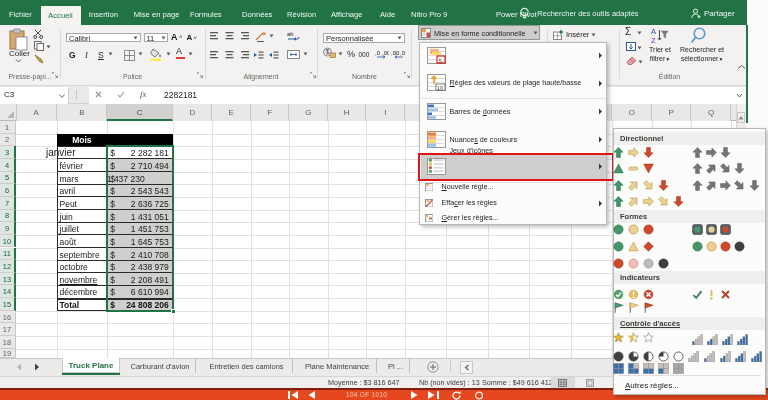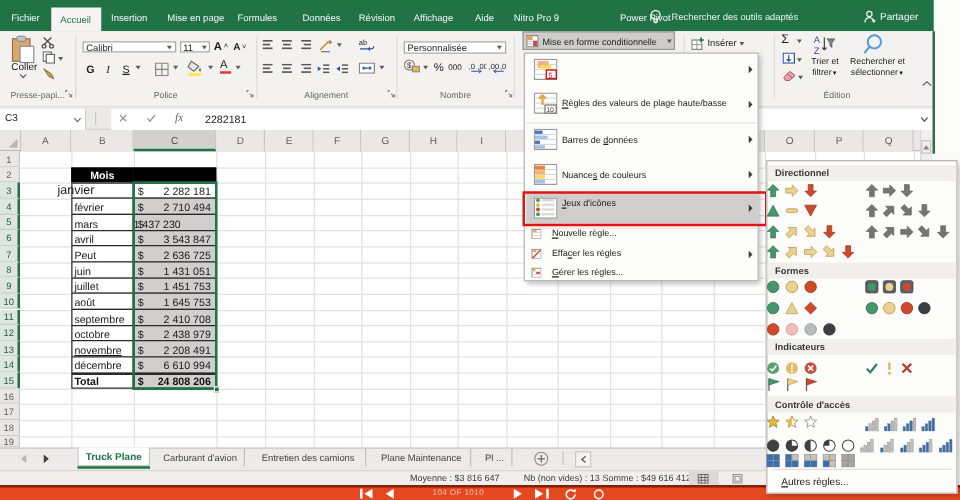--- a/index.html
+++ b/index.html
@@ -411,21 +411,21 @@
 <div style="position:absolute;left:106.8px;top:160.95px;font-size:8.5px;line-height:10.5px;color:#1a1a1a;white-space:nowrap;width:61.89999999999999px;text-align:right;">2 710 494</div>
 <div style="position:absolute;left:57px;top:171.1px;width:49.8px;height:13.65px;background:#fff;border:1px solid #2a2a2a;"></div>
 <div style="position:absolute;left:59.5px;top:173.6px;font-size:8.5px;line-height:10.5px;color:#1a1a1a;white-space:nowrap;">mars</div>
 <div style="position:absolute;left:106.8px;top:171.1px;width:65.89999999999999px;height:13.65px;background:#d0cfce;border:1px solid #2a2a2a;"></div>
 <div style="position:absolute;left:110.3px;top:173.6px;font-size:8.5px;line-height:10.5px;color:#1a1a1a;white-space:nowrap;">$</div>
 <div style="position:absolute;left:106.8px;top:173.6px;font-size:8.5px;line-height:10.5px;color:#1a1a1a;white-space:nowrap;width:61.89999999999999px;">1 437 230</div>
 <div style="position:absolute;left:57px;top:183.75px;width:49.8px;height:13.65px;background:#fff;border:1px solid #2a2a2a;"></div>
 <div style="position:absolute;left:59.5px;top:186.25px;font-size:8.5px;line-height:10.5px;color:#1a1a1a;white-space:nowrap;">avril</div>
 <div style="position:absolute;left:106.8px;top:183.75px;width:65.89999999999999px;height:13.65px;background:#d0cfce;border:1px solid #2a2a2a;"></div>
 <div style="position:absolute;left:110.3px;top:186.25px;font-size:8.5px;line-height:10.5px;color:#1a1a1a;white-space:nowrap;">$</div>
-<div style="position:absolute;left:106.8px;top:186.25px;font-size:8.5px;line-height:10.5px;color:#1a1a1a;white-space:nowrap;width:61.89999999999999px;text-align:right;">3 543 847</div>
+<div style="position:absolute;left:106.8px;top:186.25px;font-size:8.5px;line-height:10.5px;color:#1a1a1a;white-space:nowrap;width:61.89999999999999px;text-align:right;">2 543 543</div>
 <div style="position:absolute;left:57px;top:196.4px;width:49.8px;height:13.65px;background:#fff;border:1px solid #2a2a2a;"></div>
 <div style="position:absolute;left:59.5px;top:198.9px;font-size:8.5px;line-height:10.5px;color:#1a1a1a;white-space:nowrap;">Peut</div>
 <div style="position:absolute;left:106.8px;top:196.4px;width:65.89999999999999px;height:13.65px;background:#d0cfce;border:1px solid #2a2a2a;"></div>
 <div style="position:absolute;left:110.3px;top:198.9px;font-size:8.5px;line-height:10.5px;color:#1a1a1a;white-space:nowrap;">$</div>
 <div style="position:absolute;left:106.8px;top:198.9px;font-size:8.5px;line-height:10.5px;color:#1a1a1a;white-space:nowrap;width:61.89999999999999px;text-align:right;">2 636 725</div>
 <div style="position:absolute;left:57px;top:209.05px;width:49.8px;height:13.65px;background:#fff;border:1px solid #2a2a2a;"></div>
 <div style="position:absolute;left:59.5px;top:211.55px;font-size:8.5px;line-height:10.5px;color:#1a1a1a;white-space:nowrap;">juin</div>
 <div style="position:absolute;left:106.8px;top:209.05px;width:65.89999999999999px;height:13.65px;background:#d0cfce;border:1px solid #2a2a2a;"></div>
 <div style="position:absolute;left:110.3px;top:211.55px;font-size:8.5px;line-height:10.5px;color:#1a1a1a;white-space:nowrap;">$</div>
 <div style="position:absolute;left:106.8px;top:211.55px;font-size:8.5px;line-height:10.5px;color:#1a1a1a;white-space:nowrap;width:61.89999999999999px;text-align:right;">1 431 051</div>
@@ -587,21 +587,21 @@
       <rect x="0.5" y="0.5" width="18" height="16" fill="#fff" stroke="#9a9896"></rect>
       <circle cx="3.4" cy="2.2" r="1.6" fill="#4e9d65"></circle>
       <rect x="6.5" y="1.2000000000000002" width="10" height="2" fill="#dcdad8"></rect>
       <circle cx="3.4" cy="5.9" r="1.6" fill="#e1ba45"></circle>
       <rect x="6.5" y="4.9" width="10" height="2" fill="#dcdad8"></rect>
       <circle cx="3.4" cy="9.600000000000001" r="1.6" fill="#c74f33"></circle>
       <rect x="6.5" y="8.600000000000001" width="10" height="2" fill="#dcdad8"></rect>
       <circle cx="3.4" cy="13.3" r="1.6" fill="#4e9d65"></circle>
       <rect x="6.5" y="12.3" width="10" height="2" fill="#dcdad8"></rect>
     </svg>
-<div style="position:absolute;left:449.5px;top:158px;font-size:7.2px;line-height:9.2px;color:#1d1d1d;white-space:nowrap;"><u>J</u>eux d'icônes</div>
+<div style="position:absolute;left:449.5px;top:146px;font-size:7.2px;line-height:9.2px;color:#1d1d1d;white-space:nowrap;"><u>J</u>eux d'icônes</div>
 <svg style="position:absolute;left:598px;top:162.8px" width="5" height="7" viewBox="0 0 5 7">
       <path d="M1 0.5 L4 3.5 L1 6.5 Z" fill="#3a3937"></path>
     </svg>
 <div style="position:absolute;left:421px;top:97.5px;width:184px;height:1px;background:#e3e2e0;"></div>
 <div style="position:absolute;left:421px;top:182.3px;width:184px;height:1px;background:#e3e2e0;"></div>
 <svg style="position:absolute;left:424.5px;top:183.3px" width="8" height="8" viewBox="0 0 8 8">
       <rect x="0.5" y="0.5" width="7.5" height="7.5" fill="#fff" stroke="#9a9896"></rect>
       <path d="M0.5 3 H8 M0.5 5.5 H8" stroke="#d5d3d1" stroke-width="0.7"></path>
       <rect x="1.2" y="1.2" width="3" height="1.5" fill="#e8a33d"></rect>
     </svg>
@@ -842,21 +842,21 @@
     </svg>
 <svg style="position:absolute;left:628.3px;top:301.5px" width="11" height="11" viewBox="0 0 12 12">
       <path d="M2.4 0.8 V11.8" stroke="#63615f" stroke-width="1.1"></path>
       <path d="M2.4 0.9 L11.2 3.6 L2.4 6.6 Z" fill="#ecd193" stroke="#b3923a" stroke-width="0.6"></path>
     </svg>
 <svg style="position:absolute;left:643.3px;top:301.5px" width="11" height="11" viewBox="0 0 12 12">
       <path d="M2.4 0.8 V11.8" stroke="#63615f" stroke-width="1.1"></path>
       <path d="M2.4 0.9 L11.2 3.6 L2.4 6.6 Z" fill="#cf4a2b" stroke="#9e3018" stroke-width="0.6"></path>
     </svg>
 <div style="position:absolute;left:614px;top:316.5px;width:150.5px;height:13px;background:#f0efed;"></div>
-<div style="position:absolute;left:620px;top:318.5px;font-size:7.5px;line-height:9.5px;color:#3b3a38;white-space:nowrap;font-weight:bold;">Contrôle d'accès</div>
+<div style="position:absolute;left:620px;top:318.5px;font-size:7.5px;line-height:9.5px;color:#3b3a38;white-space:nowrap;font-weight:bold;text-decoration:underline;">Contrôle d'accès</div>
 <svg style="position:absolute;left:613.3px;top:332.4px" width="11" height="11" viewBox="0 0 12 12">
       <path d="M6 0.8 L7.45 4.35 L11.3 4.6 L8.35 7.05 L9.3 10.8 L6 8.75 L2.7 10.8 L3.65 7.05 L0.7 4.6 L4.55 4.35 Z" fill="#e9b83f" stroke="#a08030" stroke-width="0.7"></path>
     </svg>
 <svg style="position:absolute;left:628.3px;top:332.4px" width="11" height="11" viewBox="0 0 12 12">
       <path d="M6 0.8 L7.45 4.35 L11.3 4.6 L8.35 7.05 L9.3 10.8 L6 8.75 L2.7 10.8 L3.65 7.05 L0.7 4.6 L4.55 4.35 Z" fill="#fff" stroke="#a08030" stroke-width="0.7"></path>
       <clipPath id="halfL1">
         <rect x="0" y="0" width="6" height="12"></rect>
       </clipPath>
       <path d="M6 0.8 L7.45 4.35 L11.3 4.6 L8.35 7.05 L9.3 10.8 L6 8.75 L2.7 10.8 L3.65 7.05 L0.7 4.6 L4.55 4.35 Z" fill="#e9b83f" clip-path="url(#halfL1)"></path>
     </svg>

